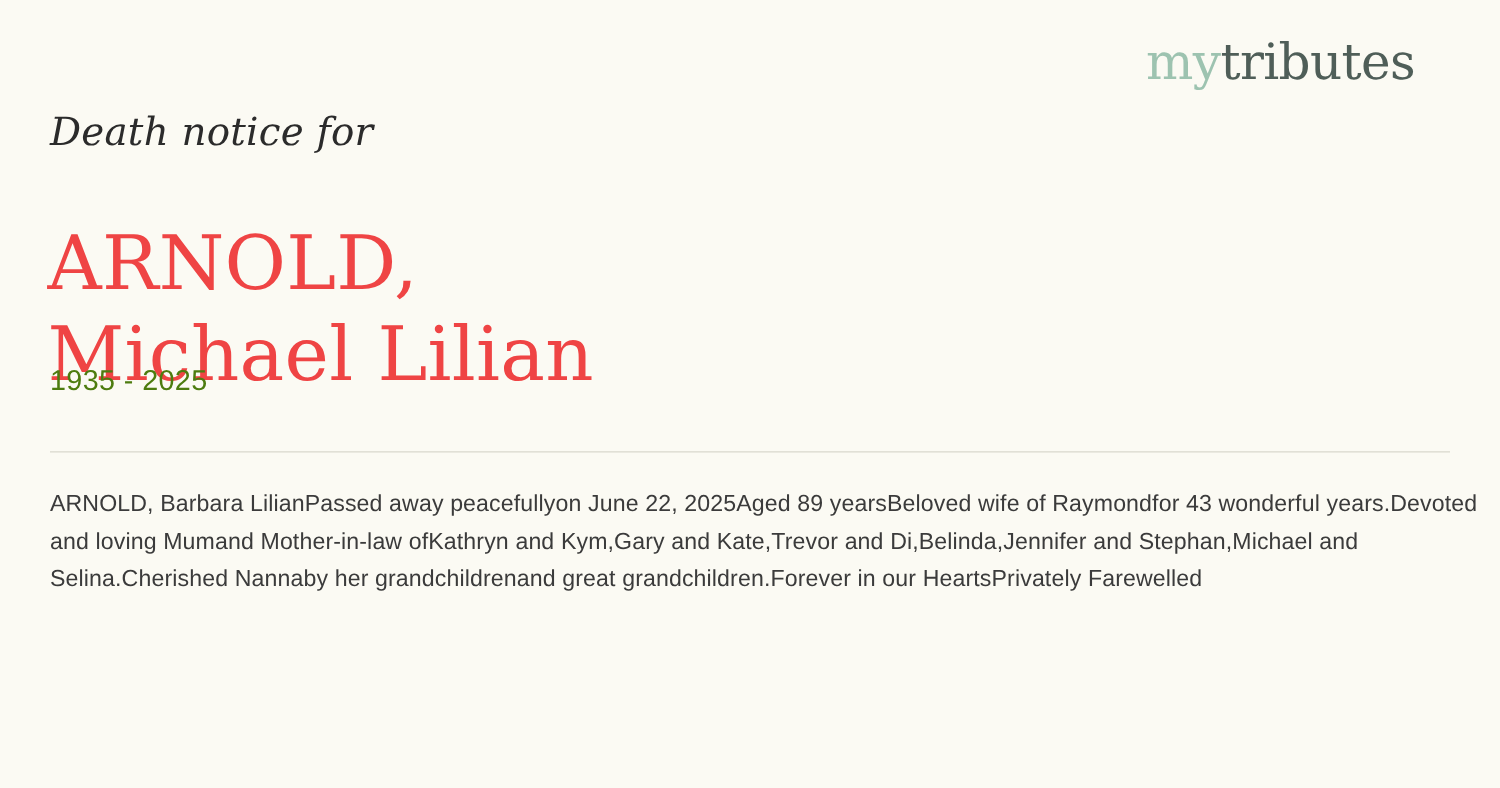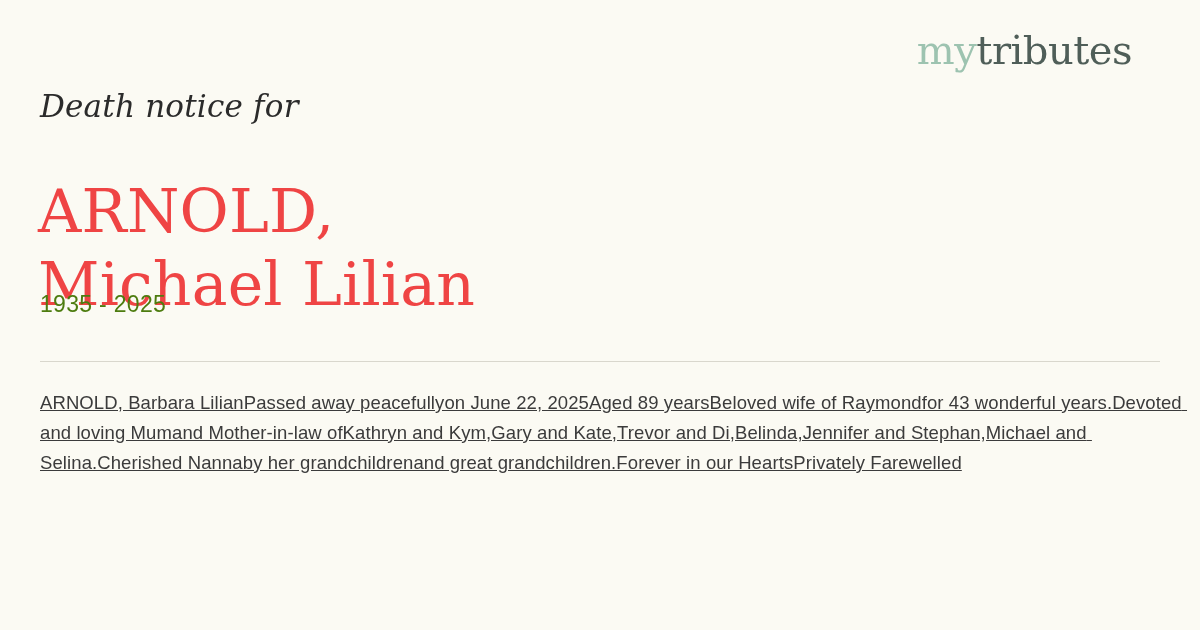--- a/index.html
+++ b/index.html
@@ -84,21 +84,20 @@
   .notice {
     position: absolute;
     top: 388px;
     left: 40px;
     width: 1160px;
     font-size: 18.5px;
     line-height: 30px;
     color: #3b3b3b;
     letter-spacing: 0.1px;
     white-space: pre-wrap;
-    text-decoration: underline;
   }
 </style>
 </head>
 <body>
 
 <div class="page">
 
   <div class="brand">
     <span class="brand-my">my</span><span class="brand-tributes">tributes</span>
   </div>

